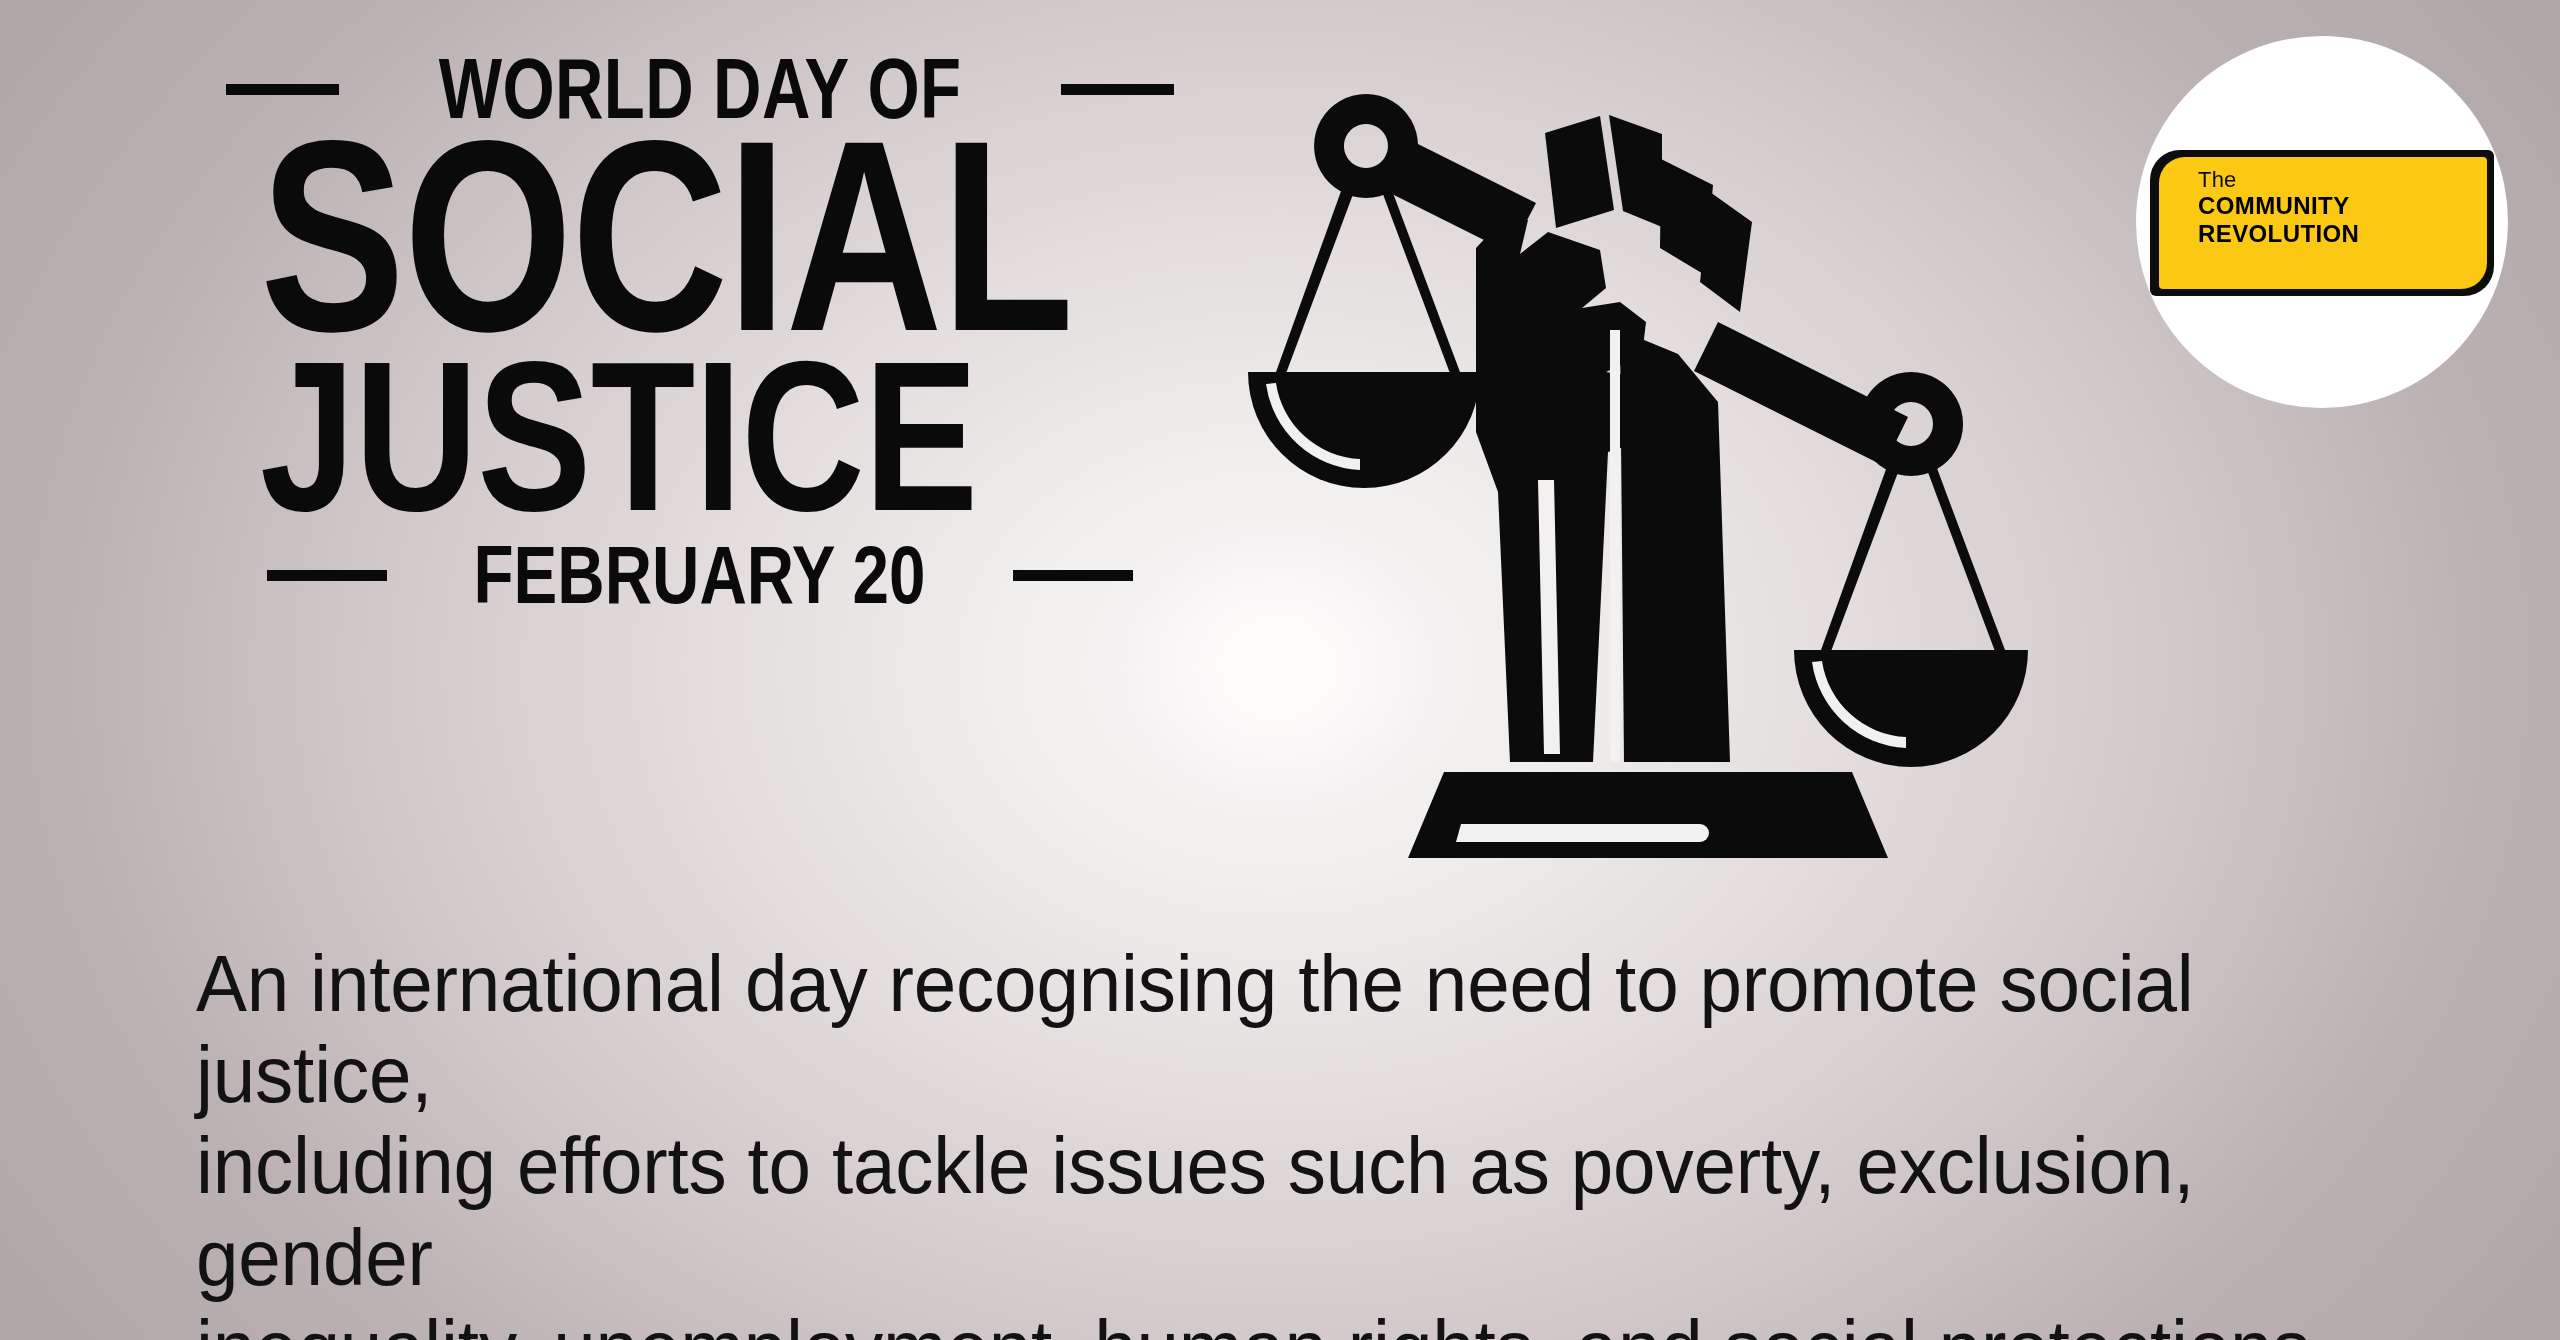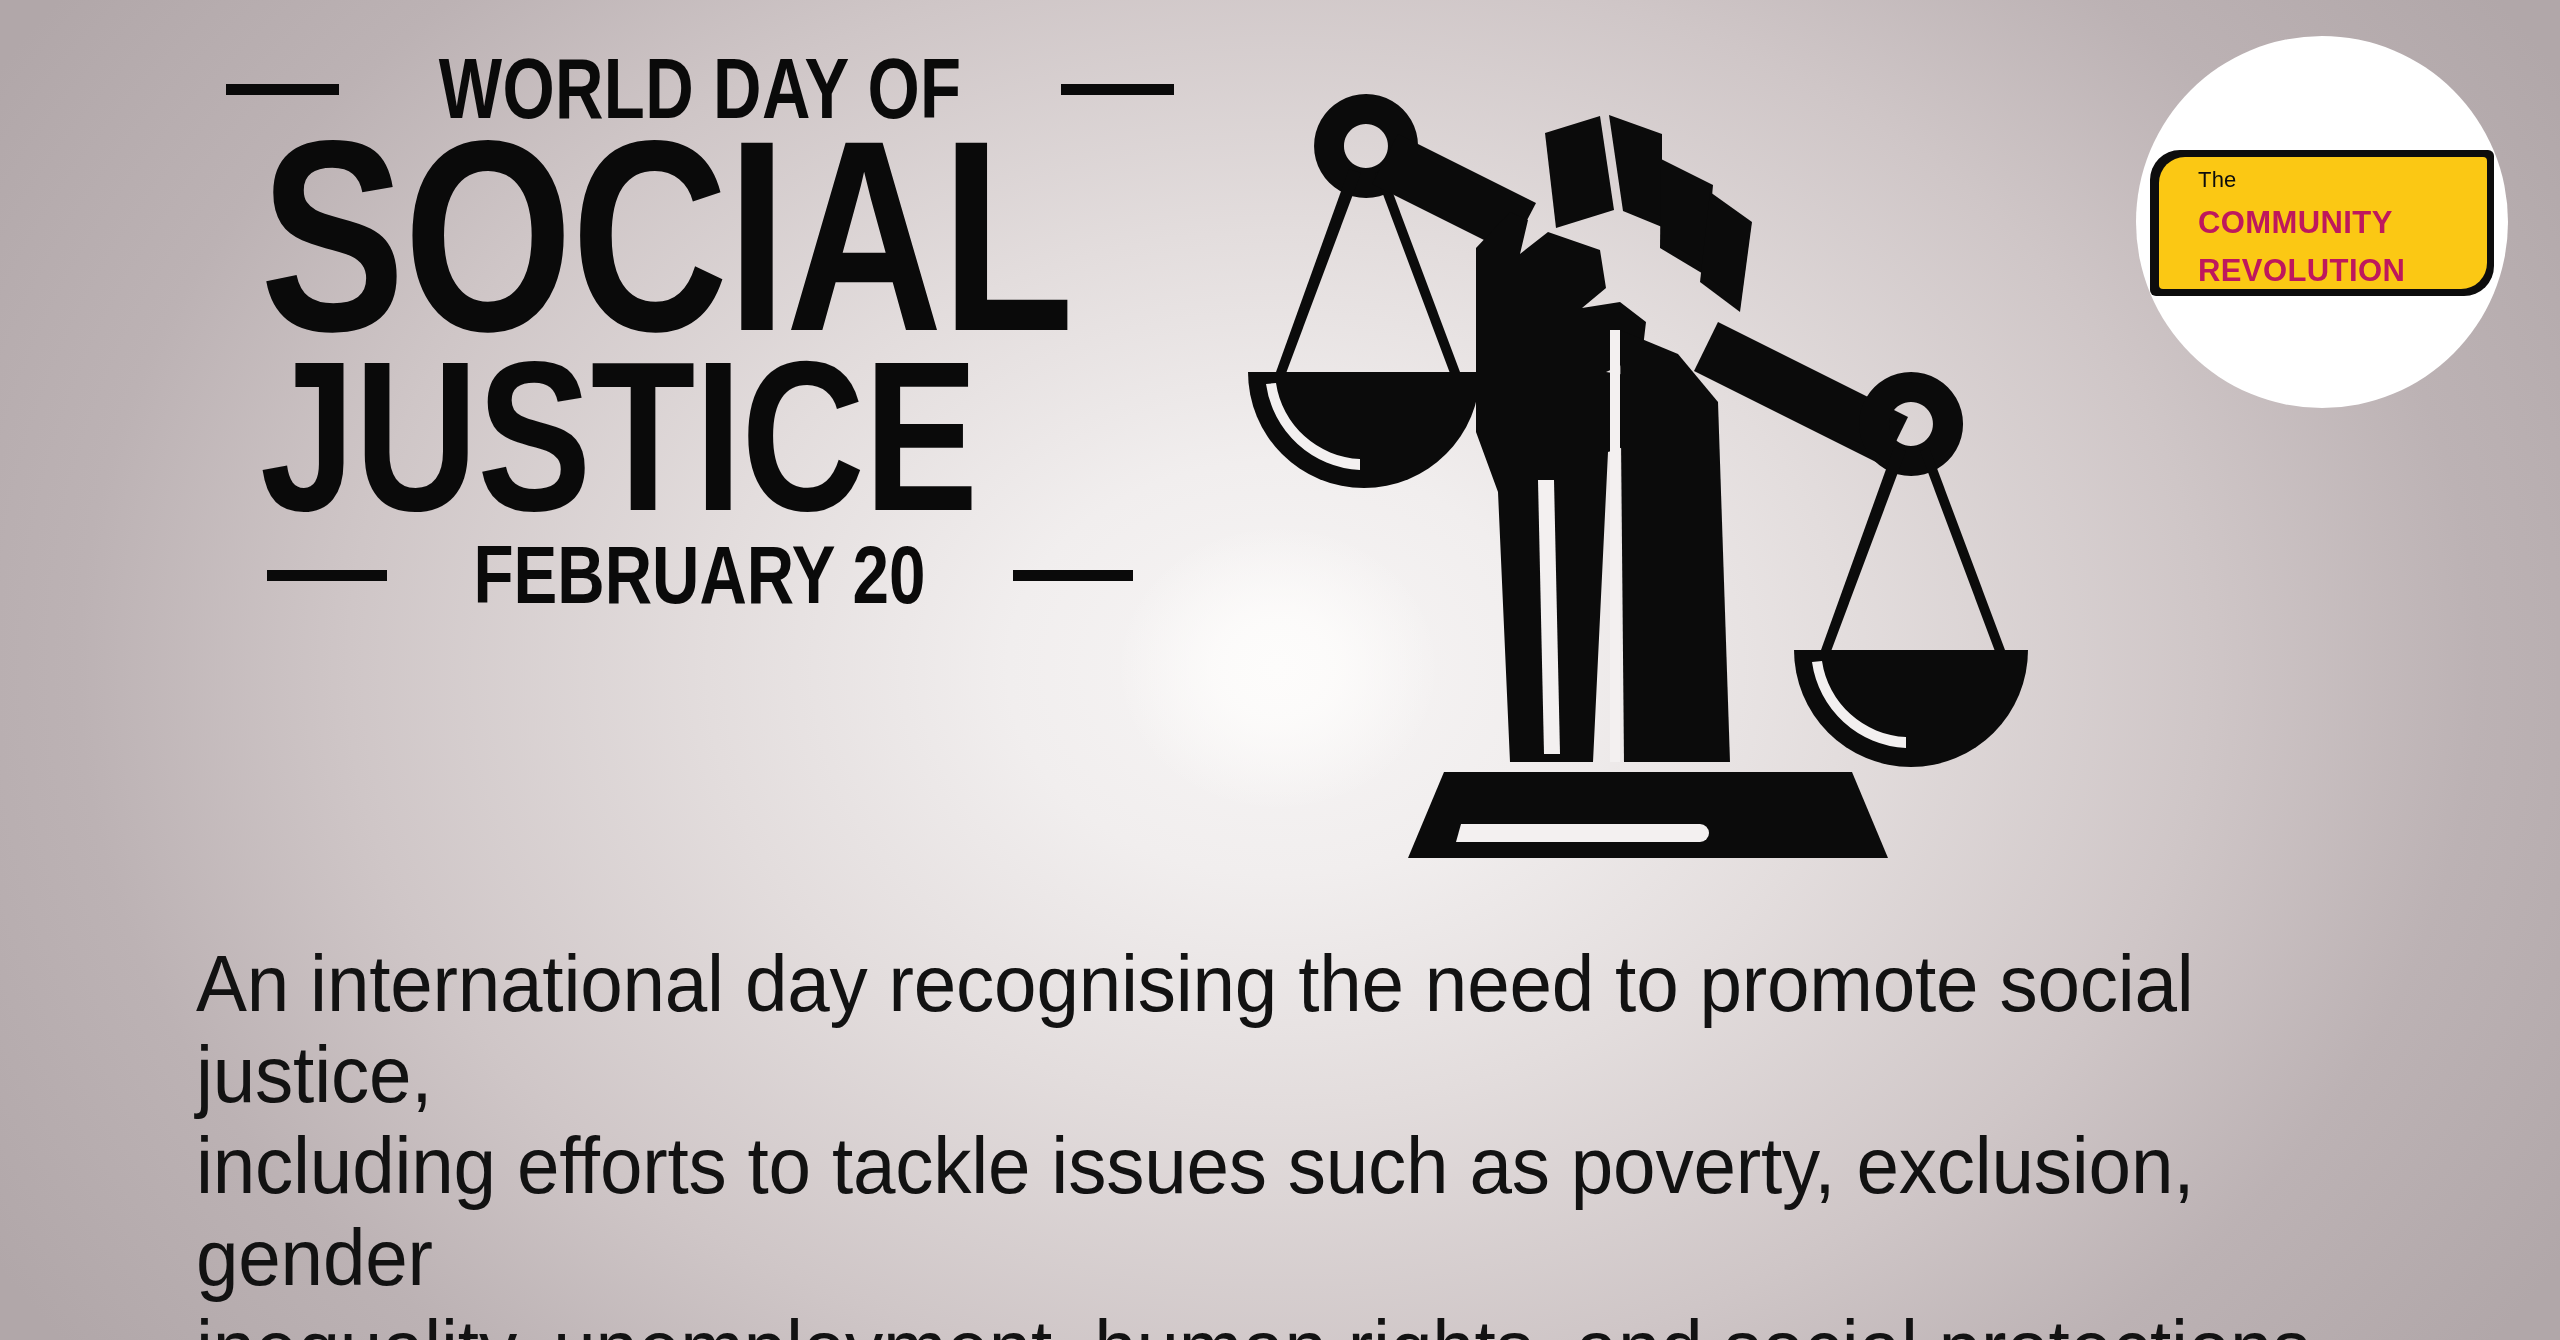--- a/index.html
+++ b/index.html
@@ -166,25 +166,25 @@
     font-family: Liberation Sans, sans-serif;
     font-weight: 400;
     font-size: 22px;
     line-height: 1;
     color: #0d0d0d;
     letter-spacing: 0.2px;
   }
   .logo-main {
     font-family: "Liberation Sans", sans-serif;
     font-weight: 700;
-    font-size: 31px;
+    font-size: 24px;
     line-height: 1.04;
-    color: #be185d;
+    color: #000000;
     letter-spacing: 0.4px;
-    margin-top: 16px;
+    margin-top: 3px;
   }
 </style>
 </head>
 <body>
 
 <div id="poster">
 
   <div class="headline">
 
     <div class="kicker-row">

